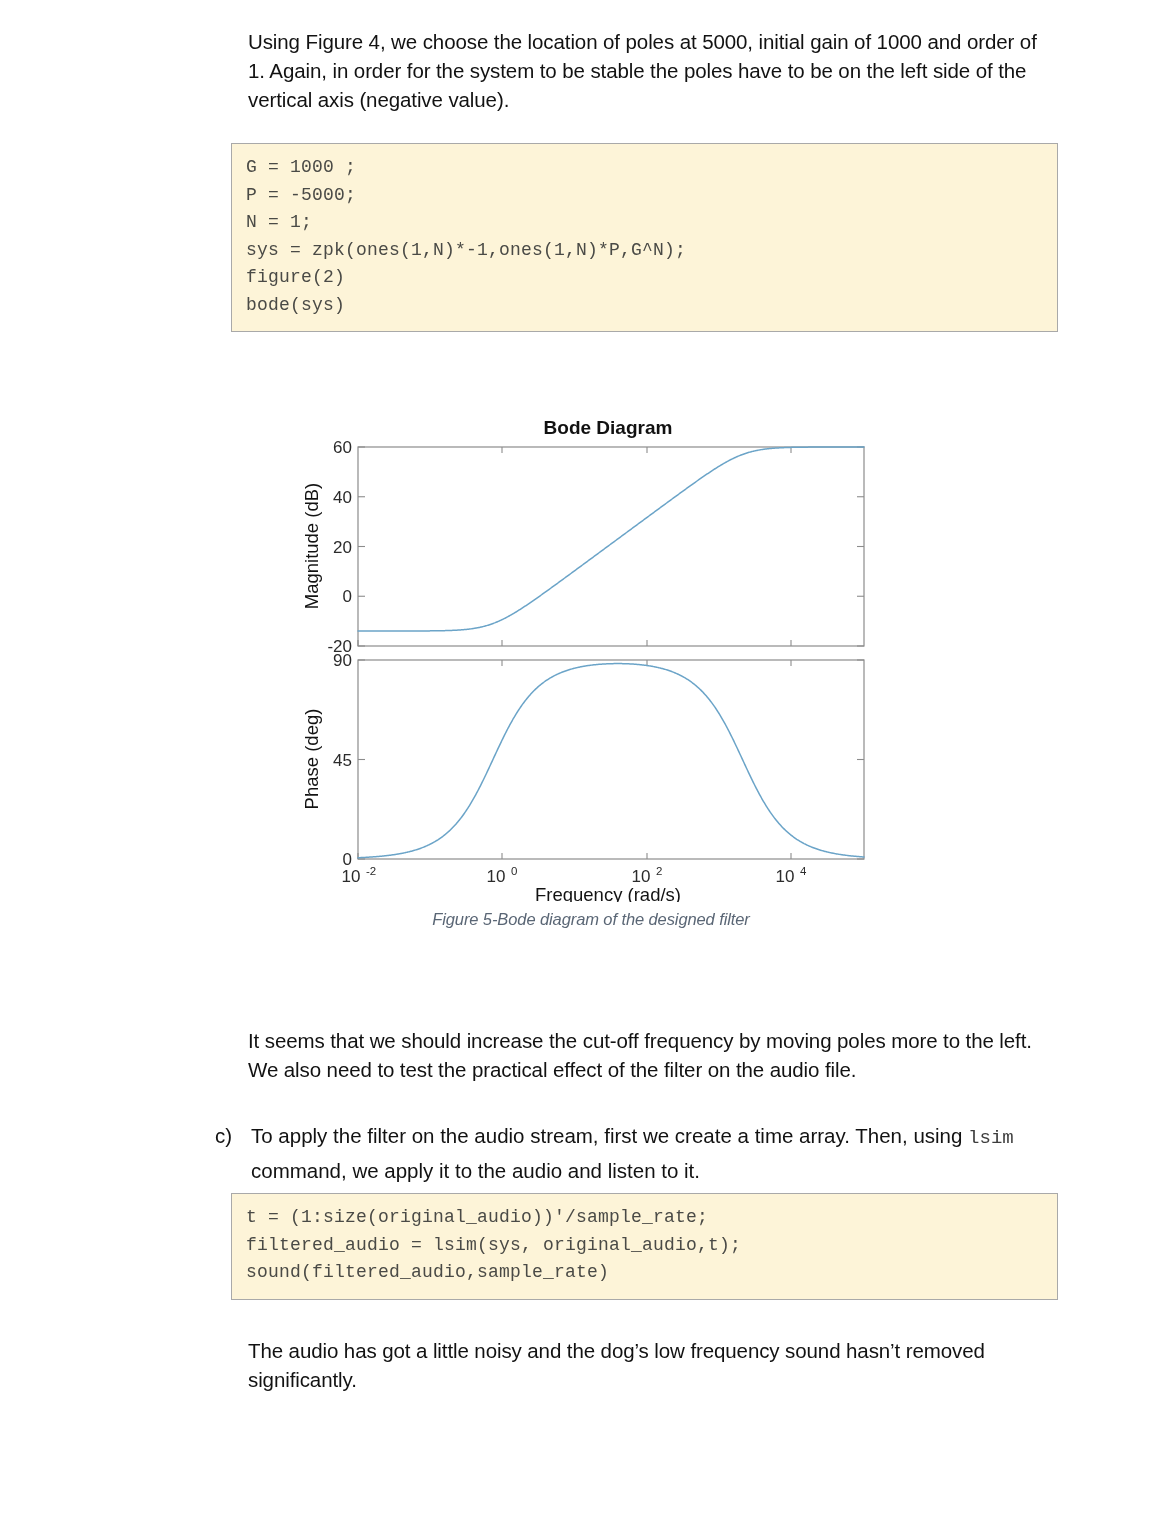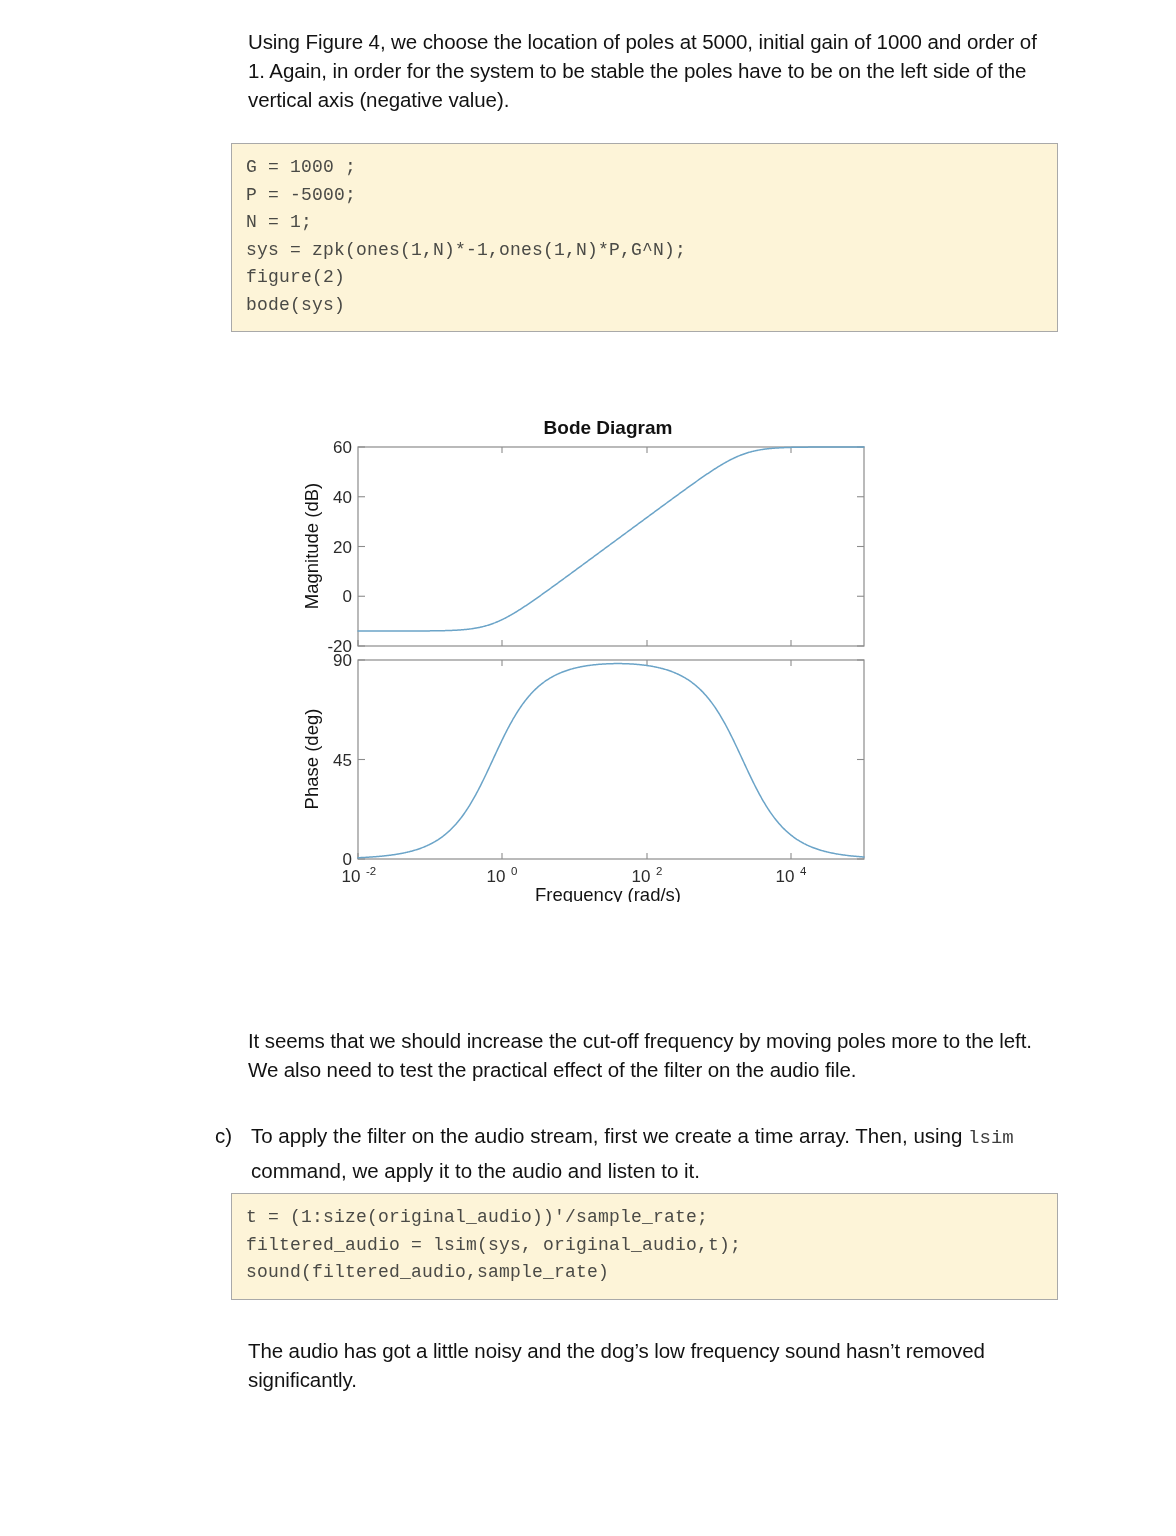--- a/index.html
+++ b/index.html
@@ -239,20 +239,21 @@
         </g>
         <g>
           <text class="axis-tick" x="495" y="470" text-anchor="middle" dx="-6">10</text>
           <text class="axis-tick-sup" x="495" y="463" dx="9">4</text>
         </g>
       </g>
 
       <text class="axis-title" x="312" y="489" text-anchor="middle">Frequency  (rad/s)</text>
     </svg>
 
+    <div class="caption">Figure 5-Bode diagram of the designed filter</div>
   </div>
 
   <p class="para para-seems">It seems that we should increase the cut-off frequency by moving poles more to the left. We also need to test the practical effect of the filter on the audio file.</p>
 
   <div class="listitem">
     <span class="marker">c)</span>
     <span class="itemtext">
       <span>To apply the filter on the audio stream, first we create a time array. Then, using </span><code class="inline">lsim</code><span> command, we apply it to the audio and listen to it.</span>
     </span>
   </div>

